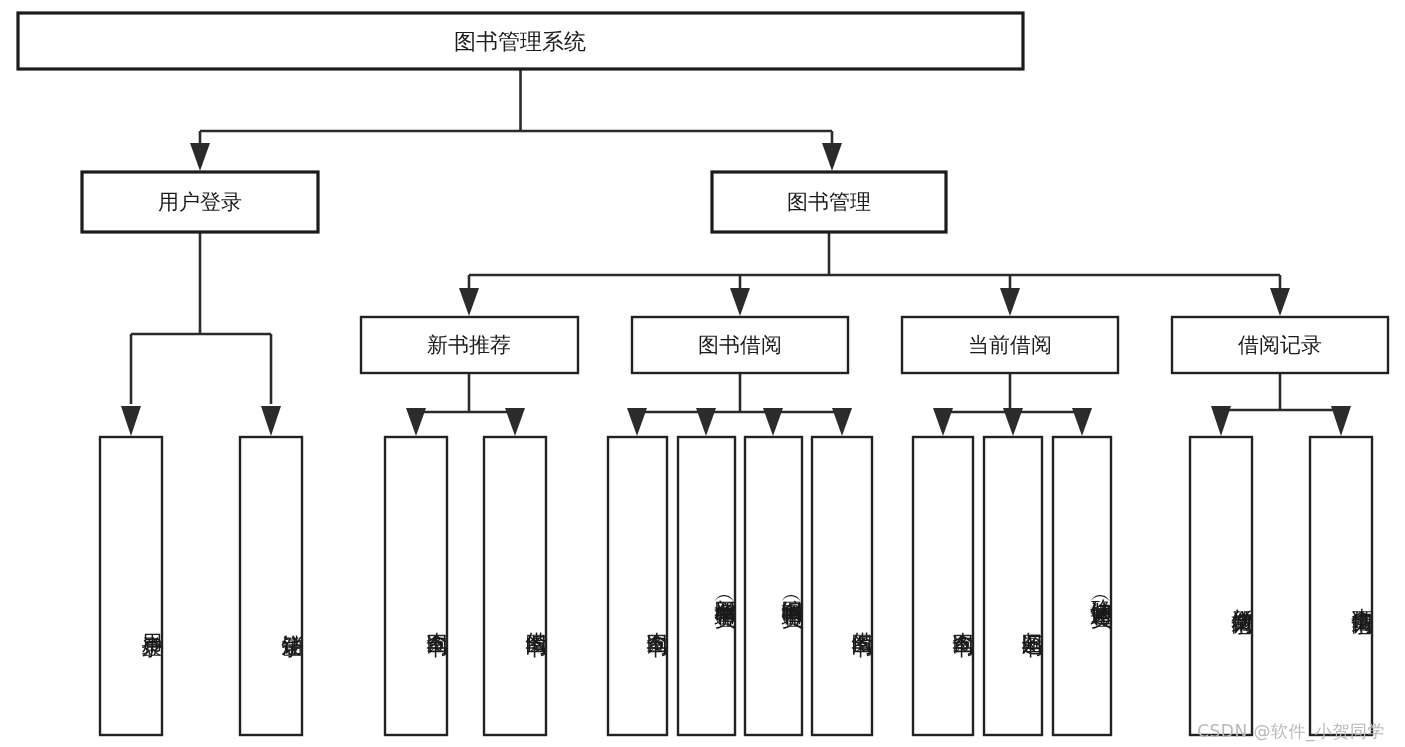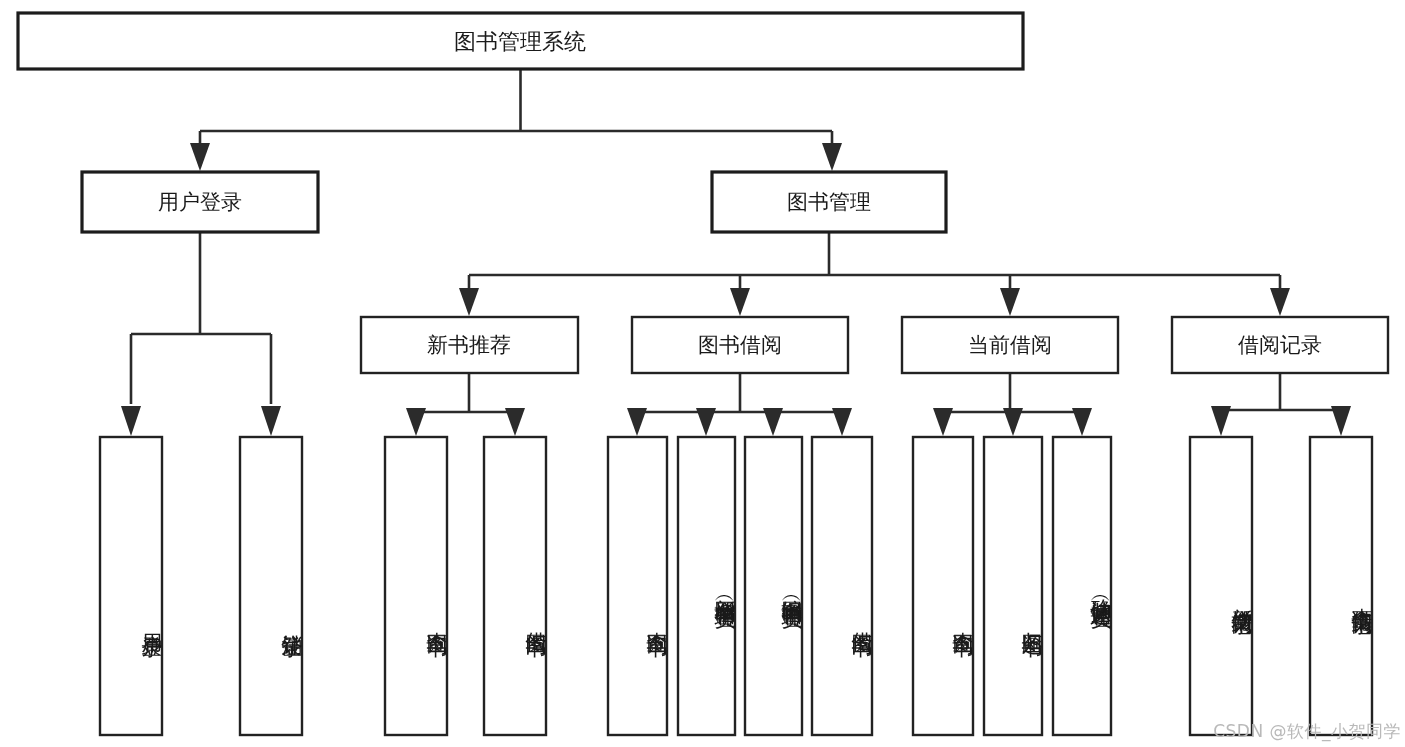--- a/index.html
+++ b/index.html
@@ -69,21 +69,21 @@
     letter-spacing: 1.5px;
     text-align: center;
     white-space: nowrap;
     display: flex;
     align-items: flex-start;
     justify-content: center;
     pointer-events: none;
   }
   .watermark {
     position: absolute;
-    right: 4px;
+    right: 20px;
     bottom: 4px;
     font-family: "DejaVu Sans", "Liberation Sans", sans-serif;
     font-size: 17px;
     color: #b9b9b9;
     white-space: nowrap;
     letter-spacing: 0.5px;
   }
 </style>
 </head>
 <body>

